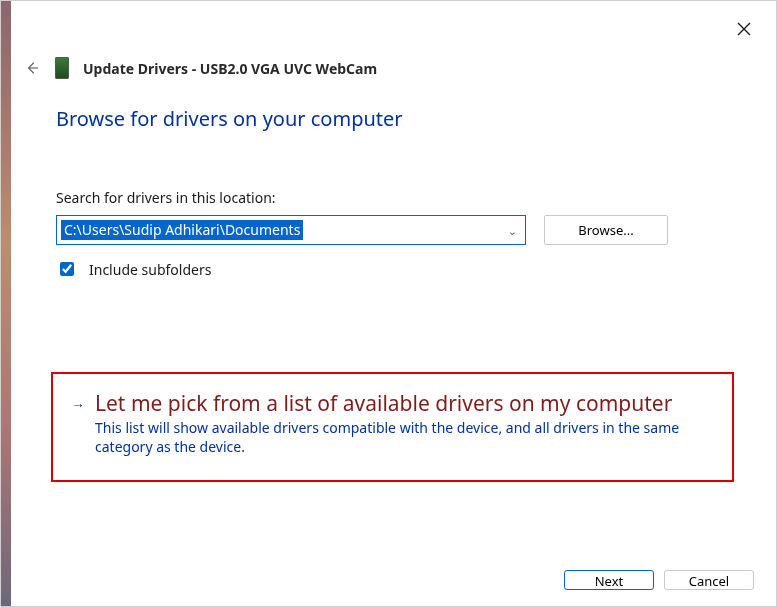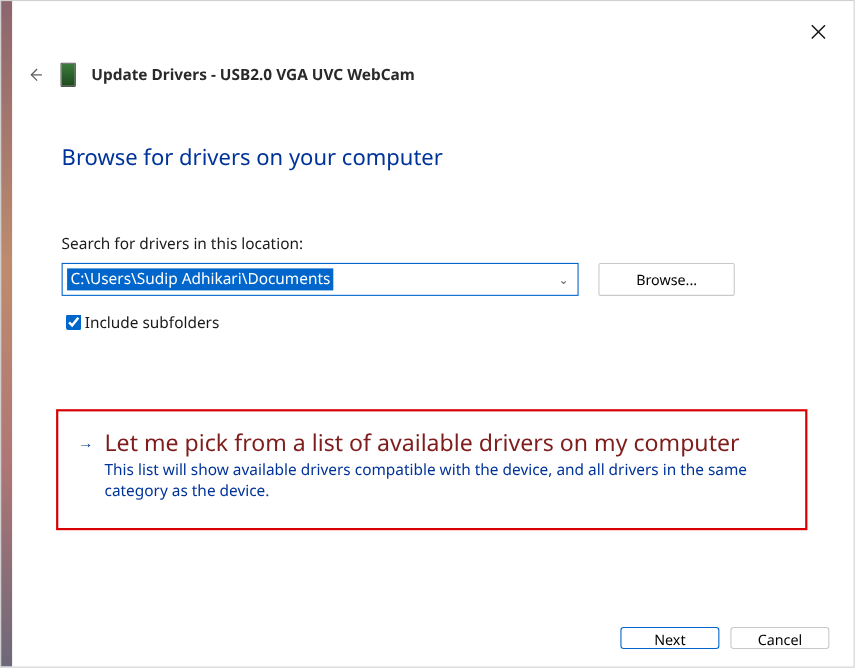--- a/index.html
+++ b/index.html
@@ -37,21 +37,21 @@
   .back-arrow { width: 18px; height: 18px; color: #5f5f5f; cursor: pointer; display:flex;align-items:center;justify-content:center;}
   .device-icon {
     width: 14px; height: 22px;
     background: linear-gradient(180deg,#3c7c3c,#1e4a1e);
     border: 1px solid #555;
     border-radius: 1px;
   }
   .header-title { font-size: 14px; color: #2a2a2a; }
   .content {
     position: absolute;
-    top: 128px; left: 55px; right: 40px;
+    top: 104px; left: 55px; right: 40px;
   }
   .page-heading {
     color: #003399;
     font-size: 20px;
     font-weight: 400;
     margin-bottom: 56px;
   }
   .field-label {
     font-size: 14px;
     margin-bottom: 8px;
@@ -84,21 +84,21 @@
   .browse-btn {
     width: 124px; height: 30px;
     border: 1px solid #c9c9c9;
     background: #fff;
     font: inherit;
     font-size: 13px;
     cursor: pointer;
     border-radius: 2px;
   }
   .checkbox-row {
-    display: flex; align-items: center; gap: 0;
+    display: flex; align-items: center; gap: 12px;
     font-size: 14px;
   }
   .cb {
     width: 14px; height: 14px;
     accent-color: #0066cc;
   }
   .option-box {
     position: absolute;
     top: 371px; left: 50px; right: 42px;
     border: 2.5px solid #d80000;

